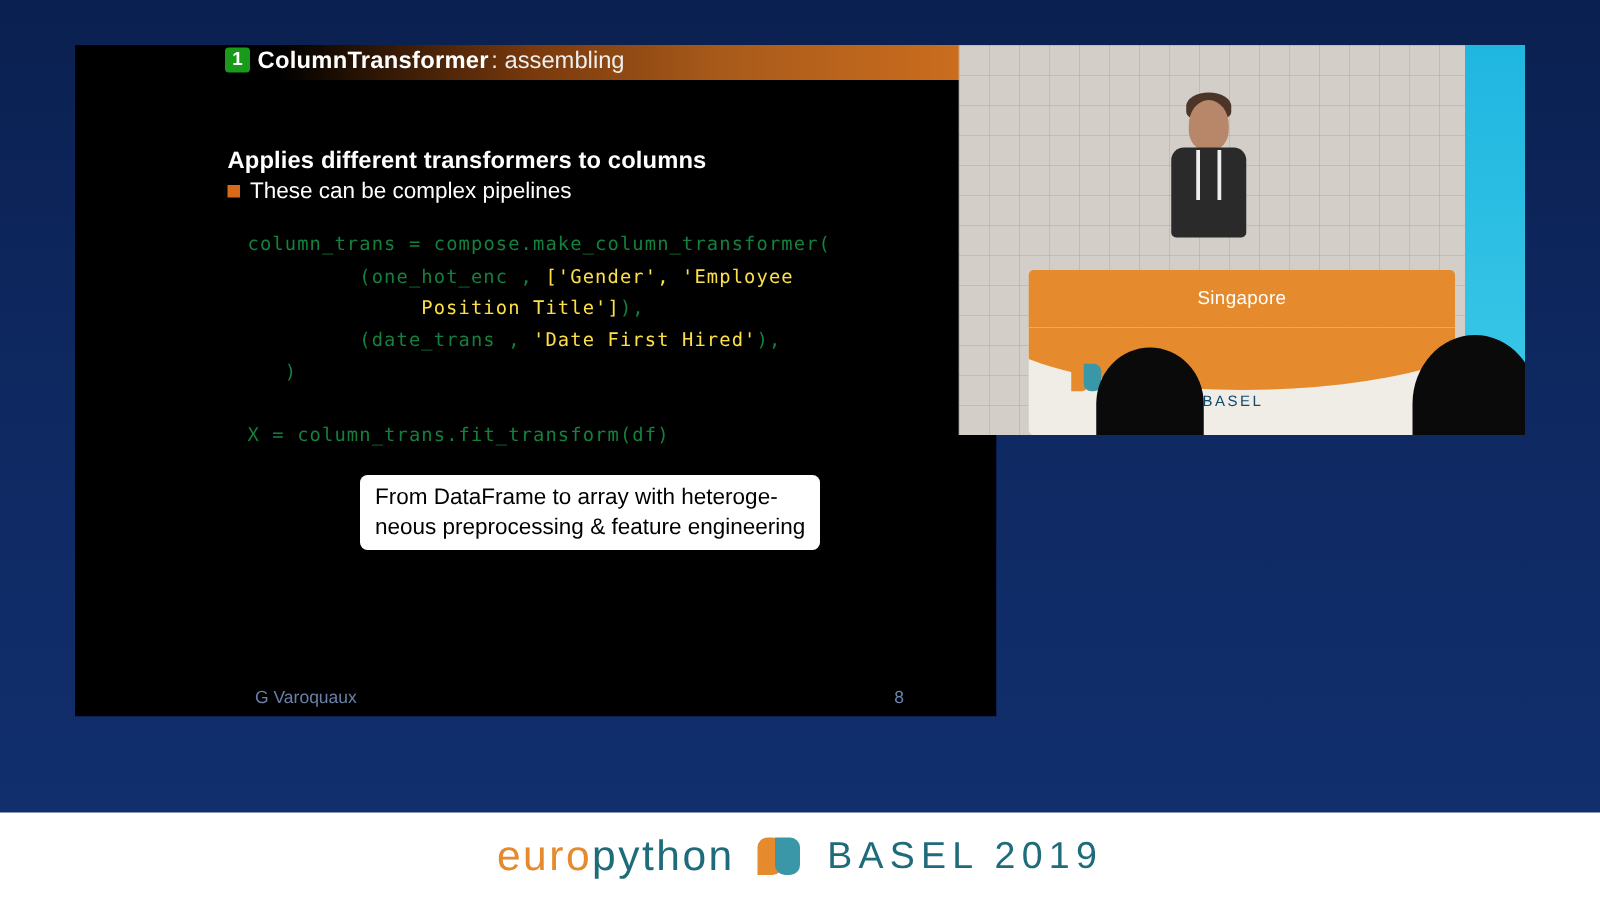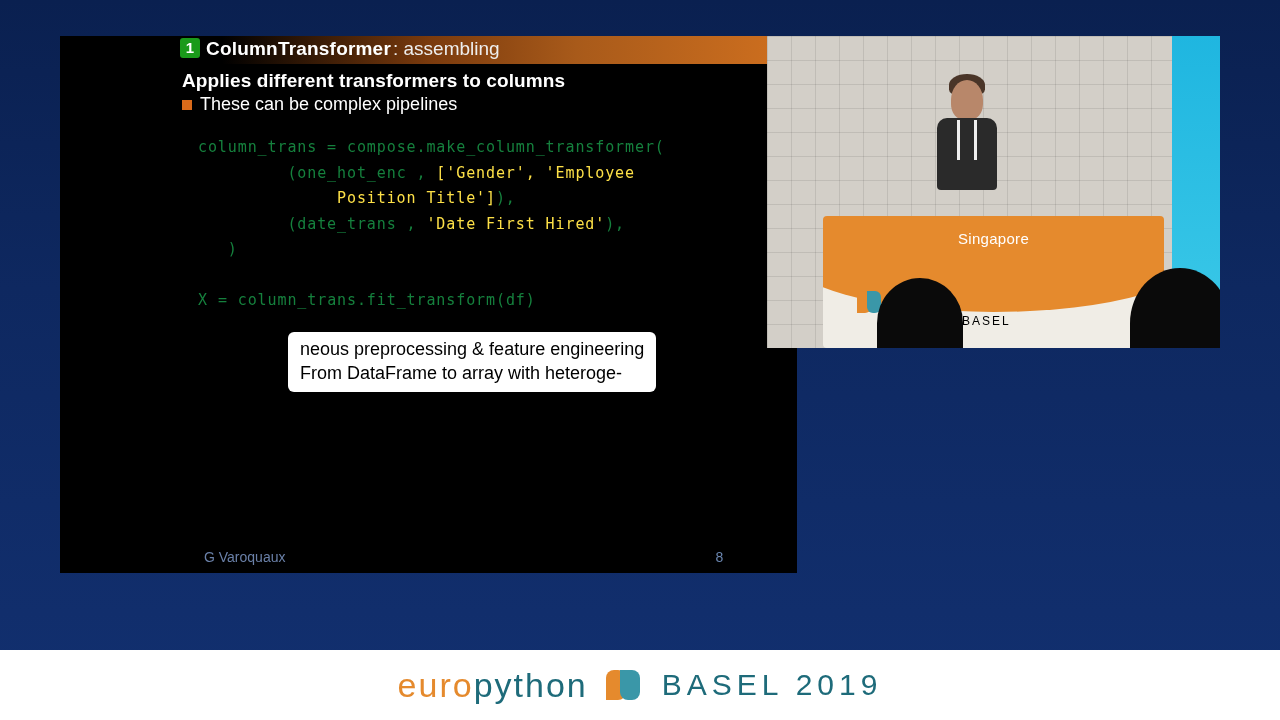--- a/index.html
+++ b/index.html
@@ -56,20 +56,21 @@
   }
 
   .slide-body {
     padding: 6px 28px 0 28px;
   }
   .subtitle {
     font-weight: 700;
     font-size: 19px;
     padding-left: 94px;
     letter-spacing: 0.1px;
+    margin-top: 48px;
   }
   .bullet {
     display: flex;
     align-items: center;
     padding-left: 94px;
     margin-top: 2px;
     font-size: 18px;
     font-weight: 300;
   }
   .bullet::before {
@@ -240,21 +241,21 @@
     left: 10px; top: 0;
     width: 14px; height: 22px;
     background: #3a97a8;
     border-radius: 0 6px 6px 6px;
   }
   .pip-logo-text2 {
     position: absolute;
     left: 195px;
     top: 278px;
     font-size: 12px;
-    color: #000000;
+    color: #0c4a6e;
     letter-spacing: 2px;
   }
   .pip-silhouette1 {
     position: absolute;
     bottom: -20px; left: 110px;
     width: 86px; height: 90px;
     background: #0a0a0a;
     border-radius: 50% 50% 0 0;
   }
   .pip-silhouette2 {
@@ -325,22 +326,22 @@
 
     <div class="code"><span class="tok-g">column_trans </span><span class="tok-g">= </span><span class="tok-g">compose.make_column_transformer(</span>
          <span class="tok-g">(one_hot_enc , </span><span class="tok-y">['Gender', 'Employee</span>
               <span class="tok-y">Position Title']</span><span class="tok-g">),</span>
          <span class="tok-g">(date_trans , </span><span class="tok-y">'Date First Hired'</span><span class="tok-g">),</span>
    <span class="tok-g">)</span>
 
 <span class="tok-g">X </span><span class="tok-g">= </span><span class="tok-g">column_trans.fit_transform(df)</span></div>
 
     <div class="callout">
+      <div>From DataFrame to array with heteroge-</div>
       <div>neous preprocessing &amp; feature engineering</div>
-      <div>From DataFrame to array with heteroge-</div>
     </div>
   </div>
 
   <div class="slide-footer">
     <span>G Varoquaux</span>
     <span class="pagenum">8</span>
   </div>
 </div>
 
 <div class="pip">

